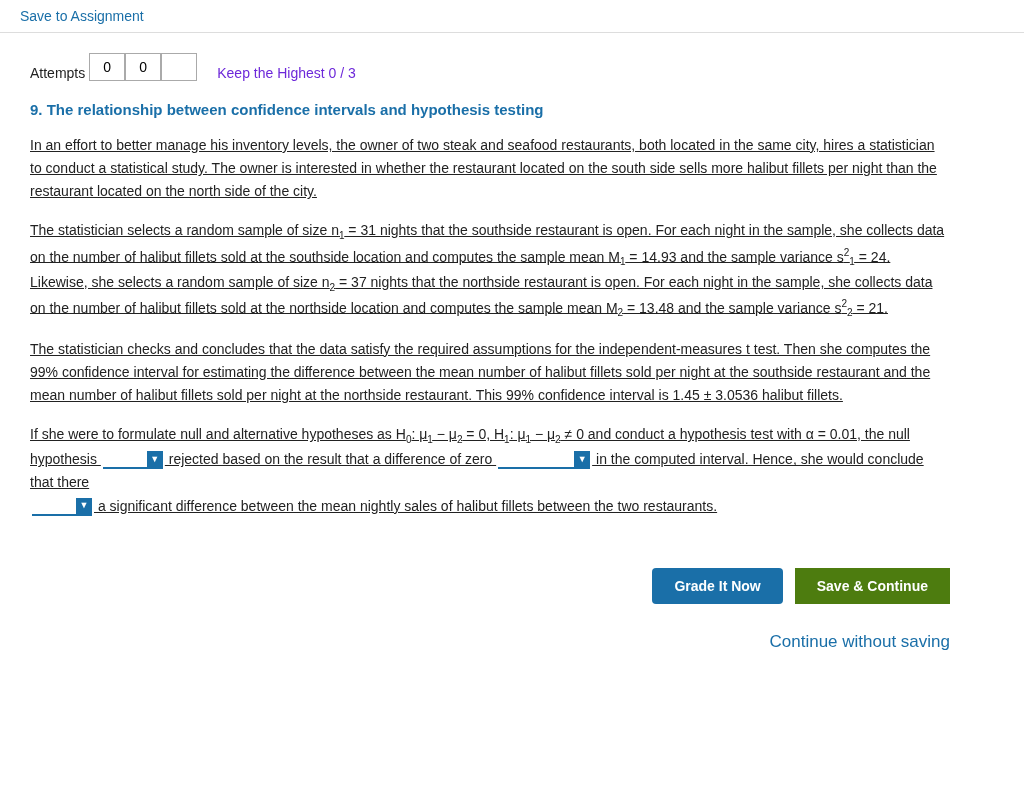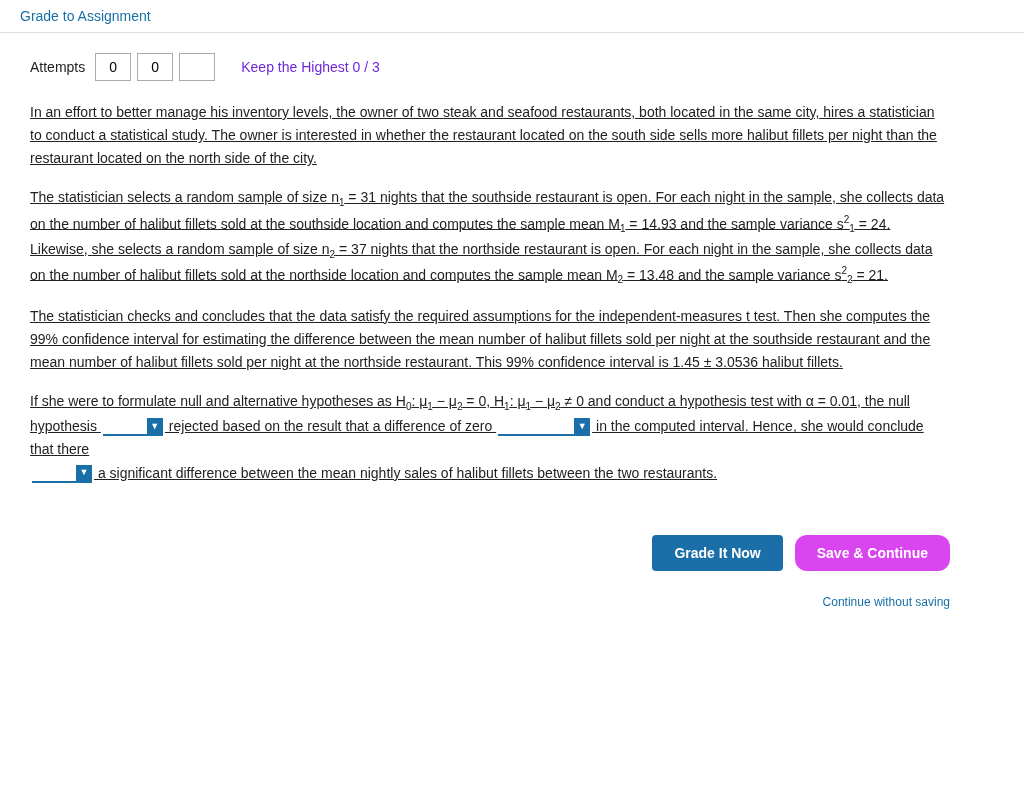--- a/index.html
+++ b/index.html
@@ -18,22 +18,21 @@
       text-decoration: none;
       font-size: 14px;
       cursor: pointer;
     }
     .content {
       padding: 20px 30px;
       max-width: 980px;
     }
     .attempts-row {
       display: flex;
-      align-items: center;
-      gap: 6px;
+      align-items: flex-end;
       margin-bottom: 20px;
     }
     .attempts-label {
       font-size: 14px;
       margin-right: 4px;
     }
     .attempts-box {
       border: 1px solid #aaa;
       width: 36px;
       height: 28px;
@@ -131,34 +130,34 @@
       background: #1a6fa8;
       color: white;
       border: none;
       padding: 10px 22px;
       font-size: 14px;
       border-radius: 4px;
       cursor: pointer;
       font-weight: bold;
     }
     .btn-save {
-      background: #d946ef;
+      background: #4d7c0f;
       color: white;
       border: none;
       padding: 10px 22px;
       font-size: 14px;
-      border-radius: 12px;
+      border-radius: 0;
       cursor: pointer;
       font-weight: bold;
     }
     .continue-link {
       display: block;
       color: #1a6fa8;
-      font-size: 12px;
-      margin-top: 24px;
+      font-size: 17px;
+      margin-top: 8px;
       cursor: pointer;
       text-decoration: none;
     }
     sub { font-size: 10px; }
     sup { font-size: 10px; }
     .arrow-btn {
       display: inline-flex;
       align-items: center;
       justify-content: center;
       background: #1a6fa8;
@@ -170,41 +169,45 @@
       position: absolute;
       right: 0;
       top: 50%;
       transform: translateY(-50%);
     }
     .right-col {
       display: flex;
       flex-direction: column;
       align-items: flex-end;
       margin-top: 20px;
+      gap: 20px;
     }
   </style>
 </head>
 <body>
 
 <div class="top-bar">
-  <a class="back-link">Grade to Assignment</a>
+  <a class="back-link">Save to Assignment</a>
 </div>
 
 <div class="content">
 
   <div class="attempts-row">
     <span class="attempts-label">Attempts</span>
     <input class="attempts-box" type="text" readonly="" value="0" style="">
     <input class="attempts-box" type="text" readonly="" value="0" style="">
     <input class="attempts-box" type="text" style="border: 1px solid rgb(170, 170, 170);">
     <span class="keep-highest">
       <span>Keep the Highest</span>&nbsp;<span>0 / 3</span>
     </span>
   </div>
 
+  <div class="question-title">
+    <span>9.</span> <span>The relationship between confidence intervals and hypothesis testing</span>
+  </div>
 
   <div class="question-body">
 
     <p>In an effort to better manage his inventory levels, the owner of two steak and seafood restaurants, both located in the same city, hires a statistician to conduct a statistical study. The owner is interested in whether the restaurant located on the south side sells more halibut fillets per night than the restaurant located on the north side of the city.</p>
 
     <p>
       The statistician selects a random sample of size n<sub>1</sub> = 31 nights that the southside restaurant is open. For each night in the sample, she collects data on the number of halibut fillets sold at the southside location and computes the sample mean M<sub>1</sub> = 14.93 and the sample variance s<sup>2</sup><sub>1</sub> = 24. Likewise, she selects a random sample of size n<sub>2</sub> = 37 nights that the northside restaurant is open. For each night in the sample, she collects data on the number of halibut fillets sold at the northside location and computes the sample mean M<sub>2</sub> = 13.48 and the sample variance s<sup>2</sup><sub>2</sub> = 21.
     </p>
 
     <p>The statistician checks and concludes that the data satisfy the required assumptions for the independent-measures t test. Then she computes the 99% confidence interval for estimating the difference between the mean number of halibut fillets sold per night at the southside restaurant and the mean number of halibut fillets sold per night at the northside restaurant. This 99% confidence interval is 1.45 ± 3.0536 halibut fillets.</p>

